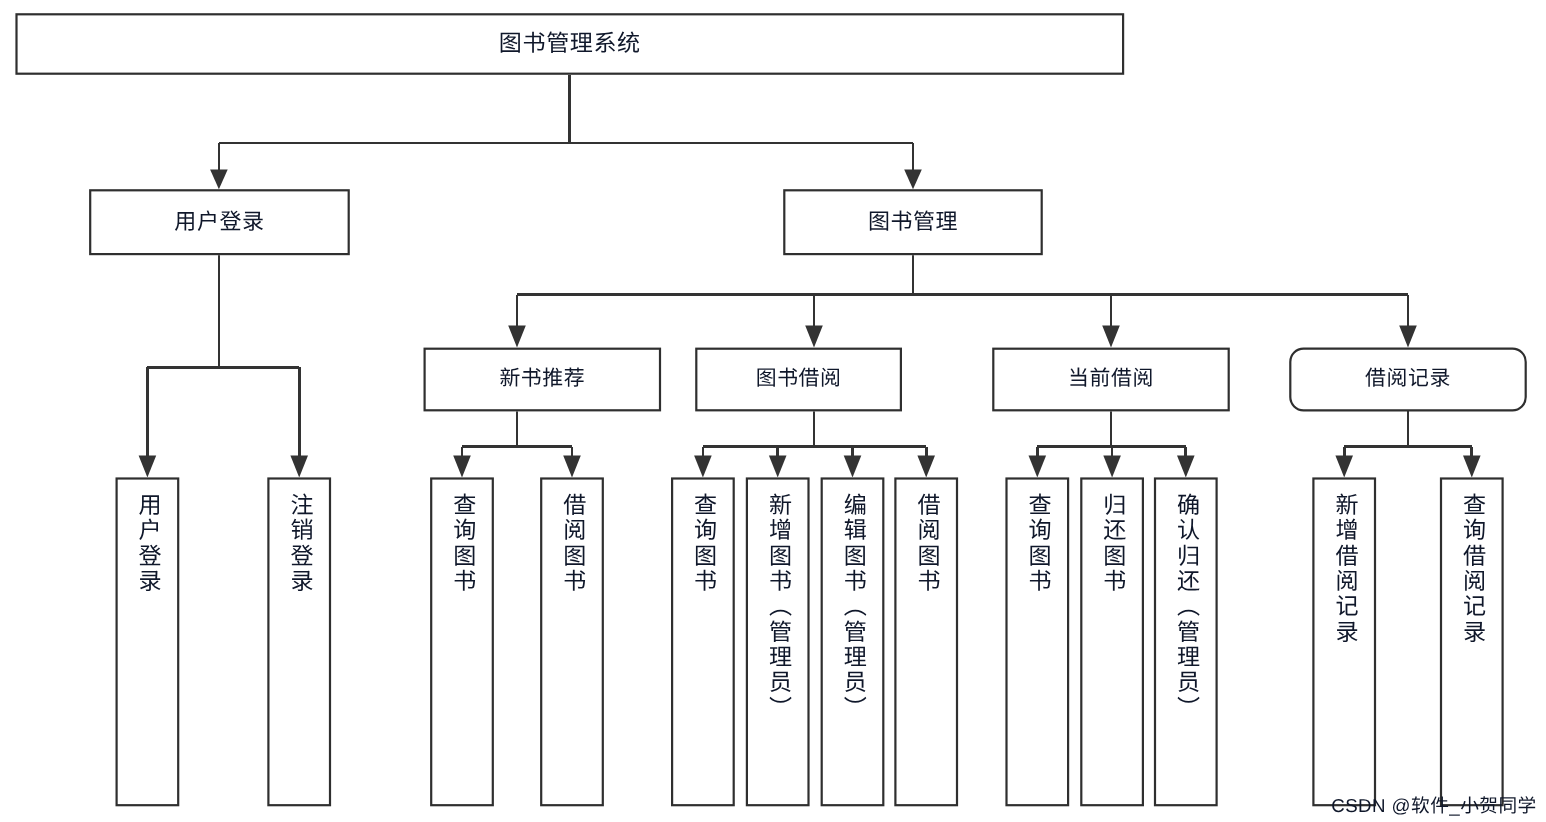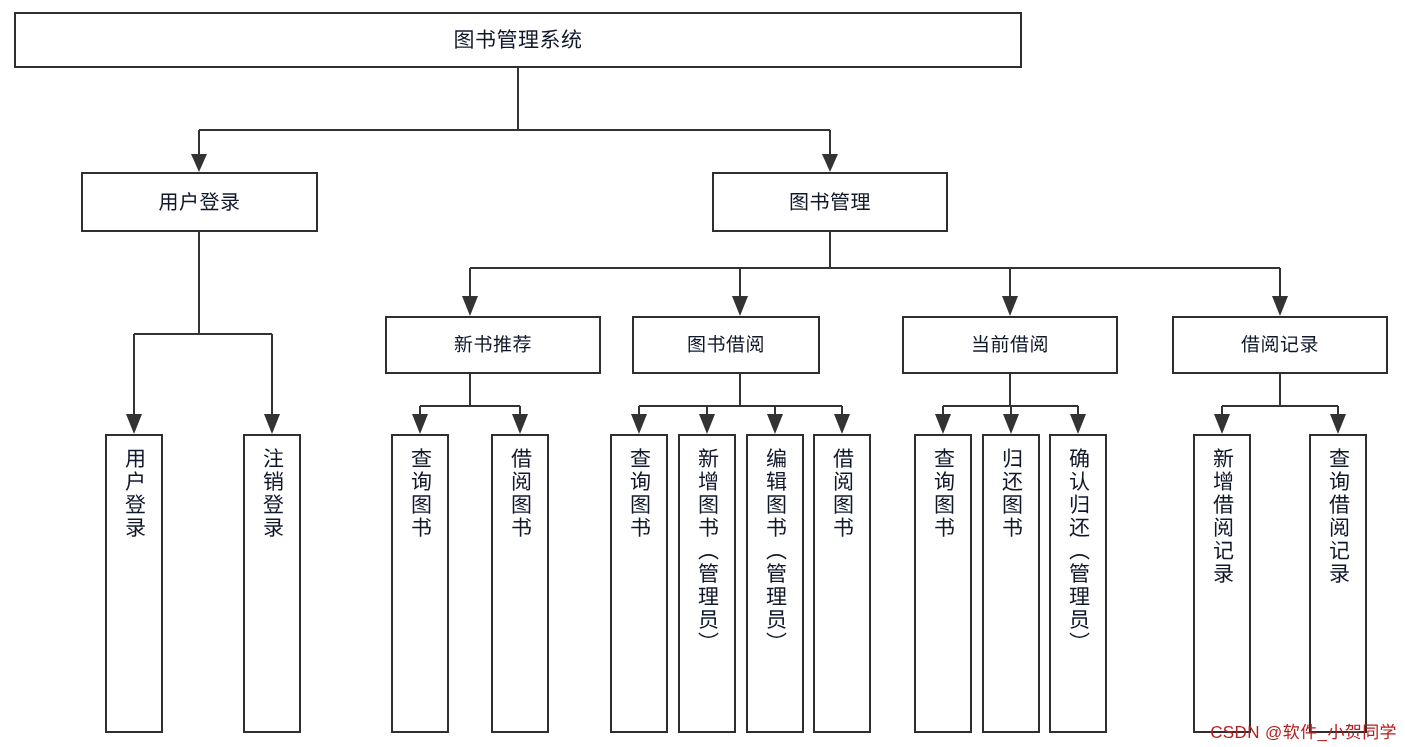--- a/index.html
+++ b/index.html
@@ -82,21 +82,21 @@
     line-height: 1.0;
     letter-spacing: 2px;
     white-space: nowrap;
   }
   
   #watermark {
     position: absolute;
     right: 8px;
     bottom: 4px;
     font-size: 17px;
-    color: #b91c1c;
+    color: #0f172a;
     letter-spacing: 0.4px;
     z-index: 5;
     white-space: nowrap;
     margin-top: 10px;
   }
 </style>
 </head>
 <body>
 
 <div id="diagram-root">
@@ -178,21 +178,21 @@
 
   <div class="node level-three" style="left:362px; top:316px; width:216px; height:58px;margin-left:23px;">
     <span class="node-label">新书推荐</span>
   </div>
   <div class="node level-three" style="left:632px; top:316px; width:188px; height:58px;">
     <span class="node-label">图书借阅</span>
   </div>
   <div class="node level-three" style="left:902px; top:316px; width:216px; height:58px;">
     <span class="node-label">当前借阅</span>
   </div>
-  <div class="node level-three" style="left:1172px; top:316px; width:216px; height:58px;">
+  <div class="node level-three" style="left:1172px; top:316px; width:216px; height:58px;border-radius:13px;">
     <span class="node-label">借阅记录</span>
   </div>
 
   <div class="node leaf" style="left:105px; top:434px; width:58px; height:299px;">
     <span class="node-label">用户登录</span>
   </div>
   <div class="node leaf" style="left:243px; top:434px; width:58px; height:299px;">
     <span class="node-label">注销登录</span>
   </div>
 

